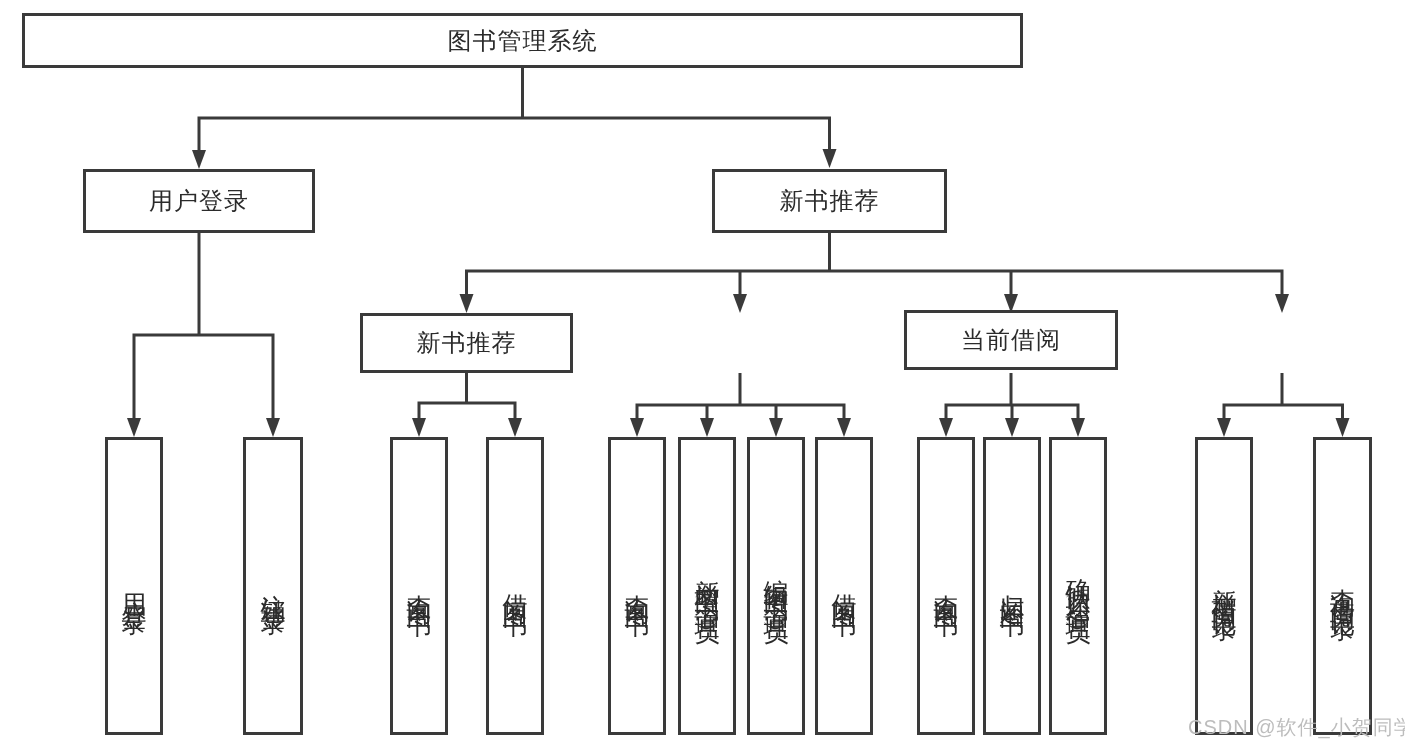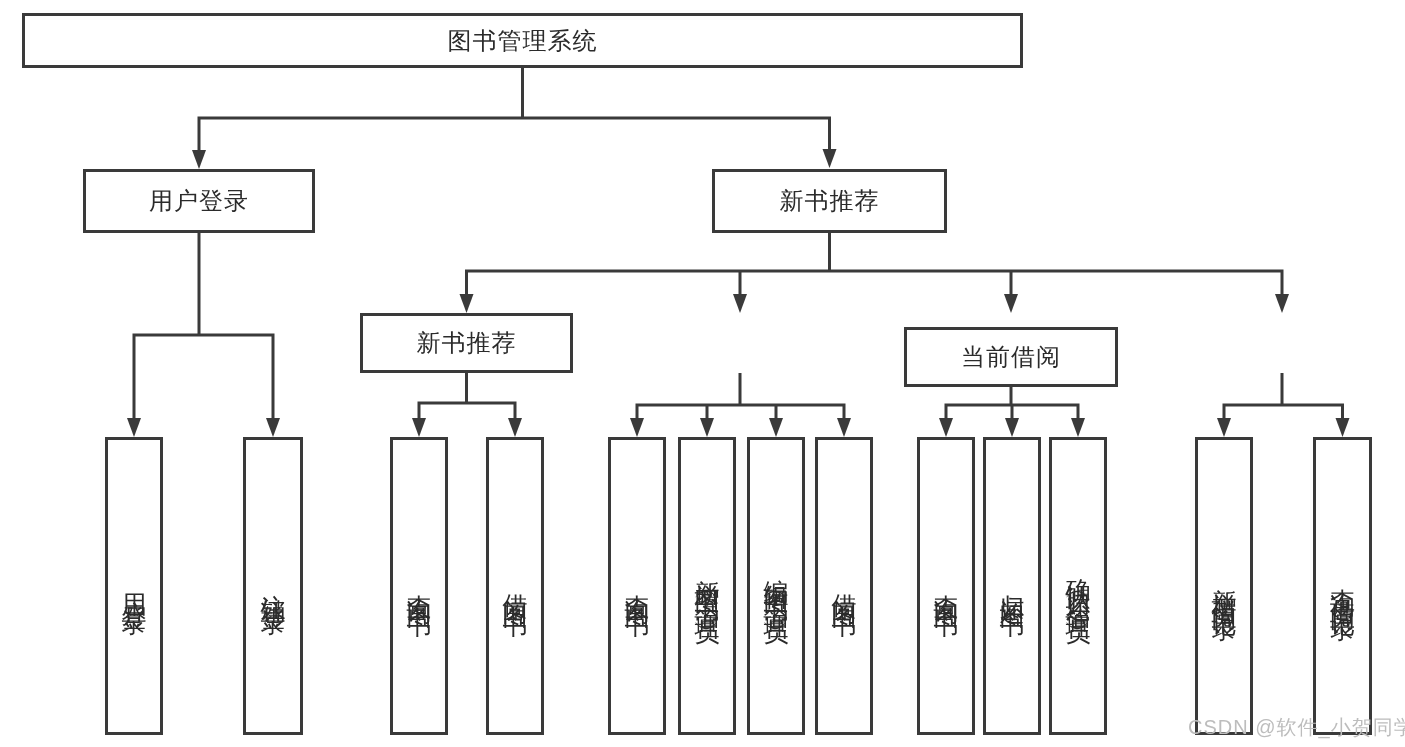--- a/index.html
+++ b/index.html
@@ -93,21 +93,21 @@
   <div class="node hnode" style="left:83px;top:169px;width:232px;height:64px">
     <span>用户登录</span>
   </div>
   <div class="node hnode" style="left:712px;top:169px;width:235px;height:64px">
     <span>新书推荐</span>
   </div>
 
   <div class="node hnode" style="left:360px;top:313px;width:213px;height:60px">
     <span>新书推荐</span>
   </div>
-  <div class="node hnode" style="left:904px;top:327px;width:214px;height:60px">
+  <div class="node hnode" style="left:904px;top:310px;width:214px;height:60px">
     <span>当前借阅</span>
   </div>
 
   <div class="node vnode" style="left:105px;top:437px;width:58px;height:298px">
     <span class="vtext">用户登录</span>
   </div>
   <div class="node vnode" style="left:243px;top:437px;width:60px;height:298px">
     <span class="vtext">注销登录</span>
   </div>
 

